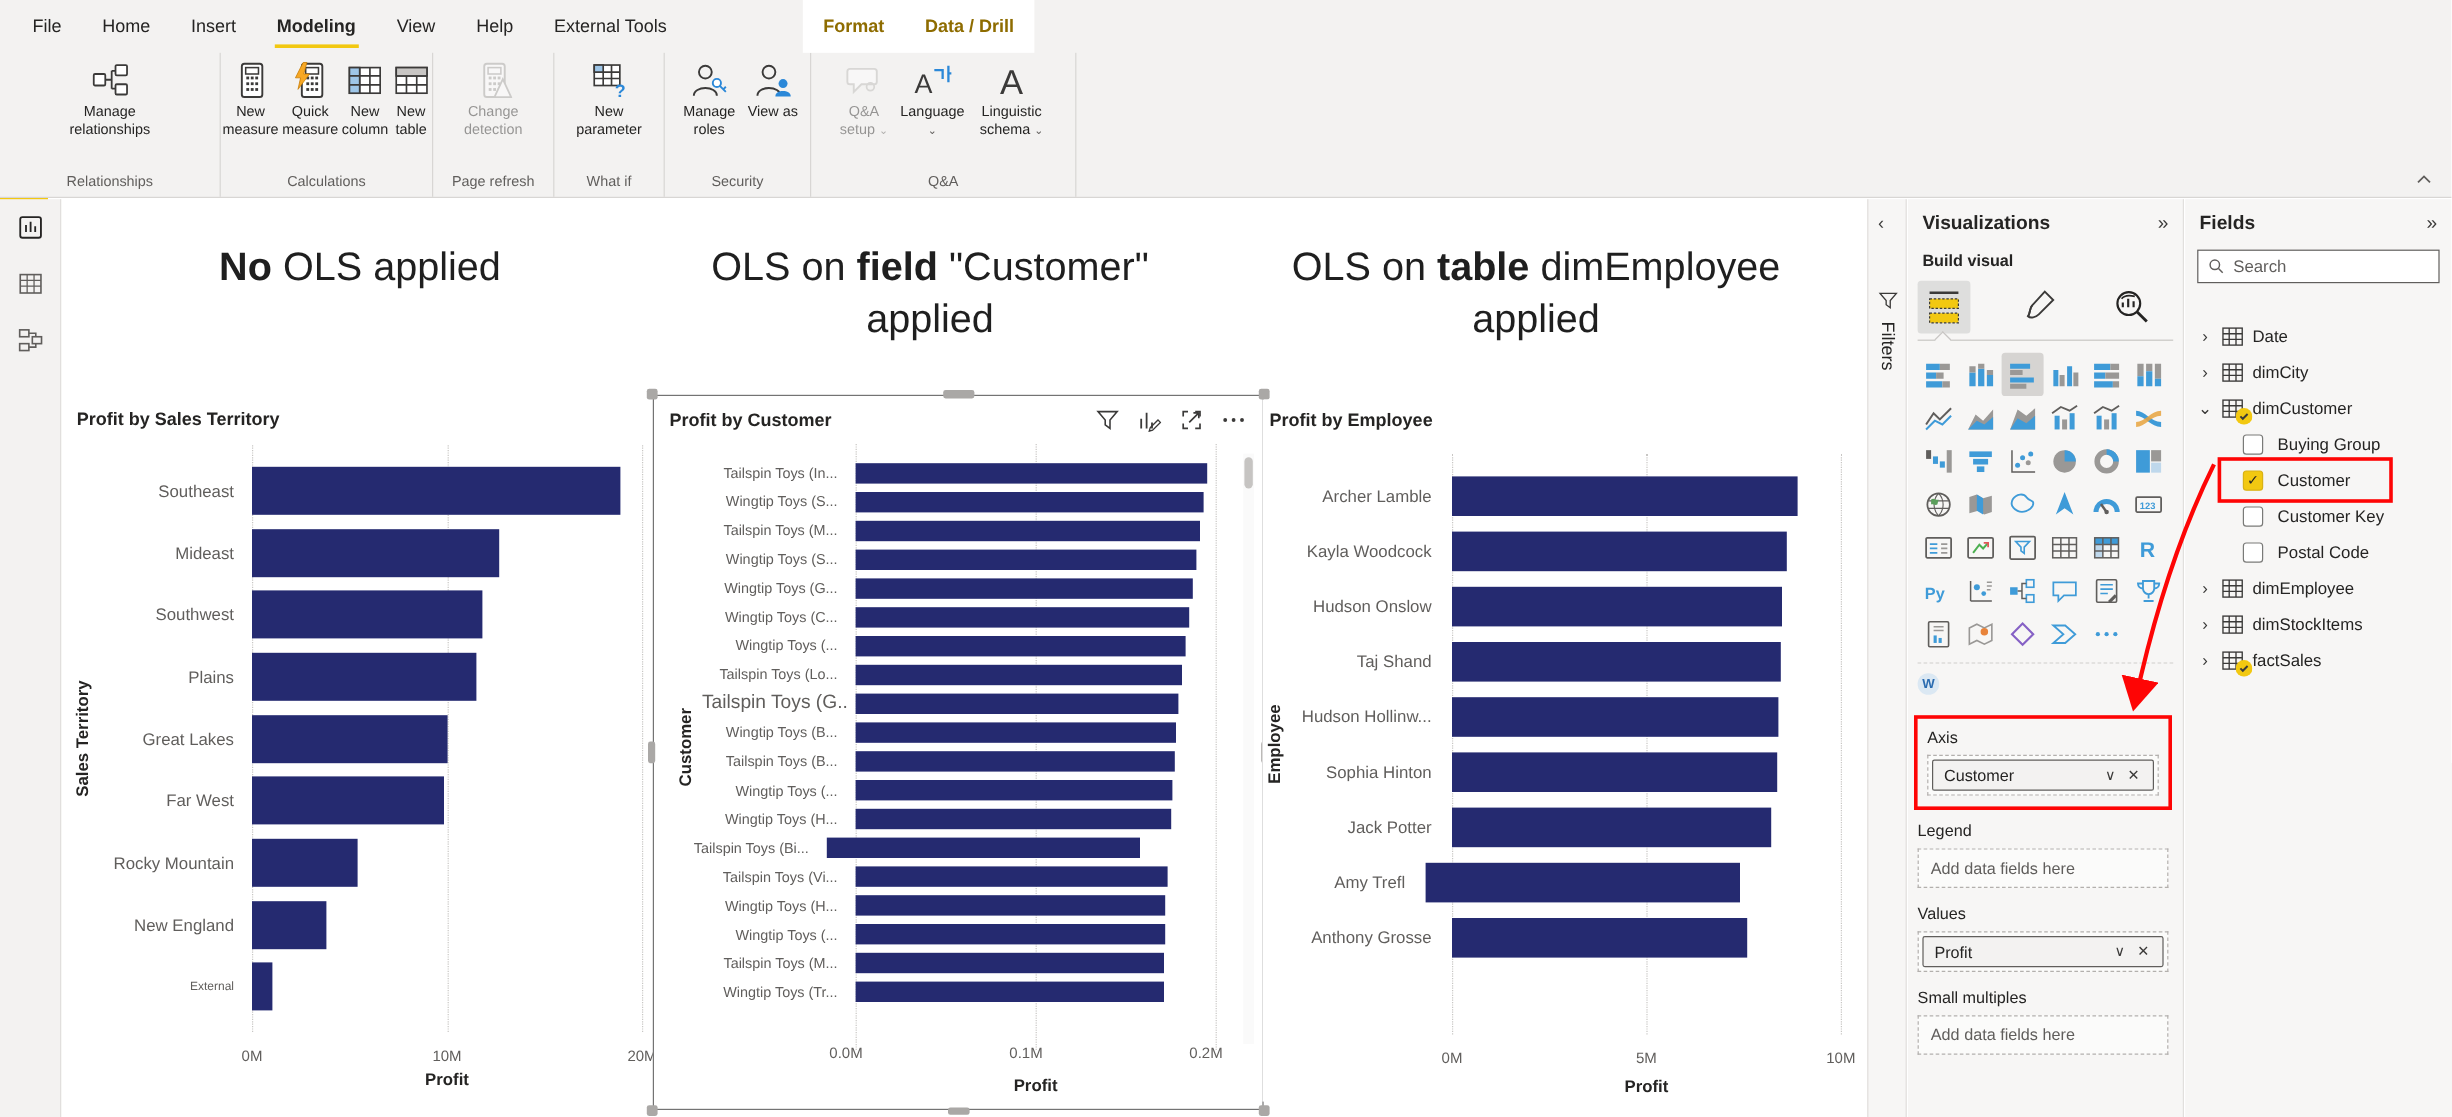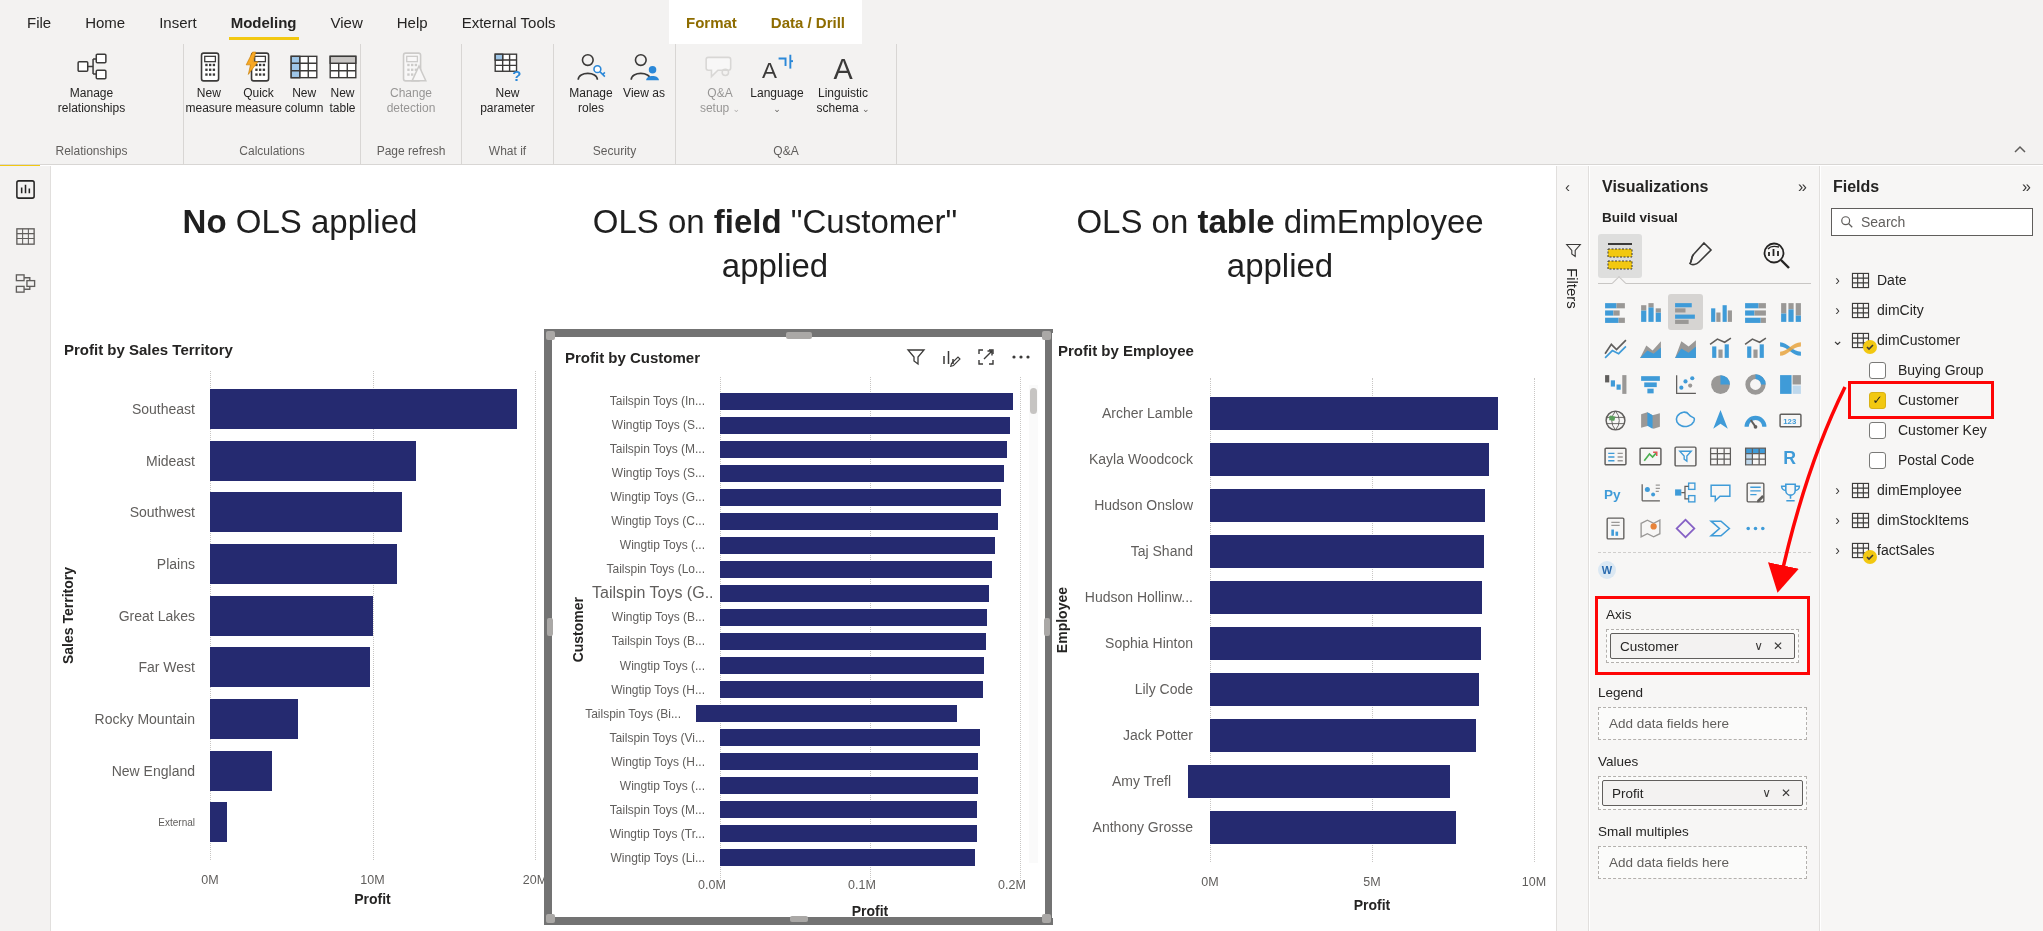--- a/index.html
+++ b/index.html
@@ -24,21 +24,21 @@
 .railsel{position:absolute;left:0;top:165px;width:40px;height:3px;background:#F2C811}
 
 .rail{position:absolute;left:0;top:166px;bottom:0;width:51px;background:#f3f2f1;border-right:1px solid #e1dfdd}
 .vicon{width:51px;height:47px;display:flex;align-items:center;justify-content:center;cursor:pointer}
 
 .canvas{position:absolute;left:52px;top:166px;width:1504px;bottom:0;background:#fff}
 .heading{position:absolute;font-size:33px;line-height:44px;color:#1f1f1f;text-align:center}
 .heading b{font-weight:700}
 
 .chart{position:absolute;background:#fff}
-.chart.sel{border:8px solid #737373}
+.chart.sel{border:1px solid #737373}
 .ctitle{position:absolute;font-size:15px;font-weight:600;color:#252423;white-space:nowrap}
 .cylab{position:absolute;display:flex;align-items:center;justify-content:center}
 .cylab span{writing-mode:vertical-rl;transform:rotate(180deg);font-size:14px;font-weight:600;color:#252423}
 .crows{position:absolute;left:0;right:0}
 .crow{display:flex;align-items:center}
 .clab{color:#605e5c;text-align:right;padding-right:9px;white-space:nowrap;overflow:hidden;flex:0 0 auto}
 .ctrack{position:relative;flex:0 0 auto}
 .cbar{position:absolute;left:0;top:0;bottom:0;background:#252A70}
 .cgrid{position:absolute;pointer-events:none}
 .gl{position:absolute;top:0;bottom:0;border-left:1px dotted #c8c6c4}
@@ -510,26 +510,20 @@
         <div class="crow" style="height:24.05px;padding-left:40px">
       <span class="clab" style="width:122px;font-size:12px">Tailspin Toys (M...</span>
       <div class="ctrack" style="width:300px;height:17px;margin-left:6px">
         <div class="cbar" style="width:85.50%;background:#252A70"></div>
       </div>
         </div>
         <div class="crow" style="height:24.05px;padding-left:40px">
       <span class="clab" style="width:122px;font-size:12px">Wingtip Toys (Tr...</span>
       <div class="ctrack" style="width:300px;height:17px;margin-left:6px">
         <div class="cbar" style="width:85.50%;background:#252A70"></div>
-      </div>
-        </div>
-        <div class="crow" style="height:24.05px;padding-left:40px">
-      <span class="clab" style="width:122px;font-size:12px">Wingtip Toys (Li...</span>
-      <div class="ctrack" style="width:300px;height:17px;margin-left:6px">
-        <div class="cbar" style="width:85.00%;background:#252A70"></div>
       </div>
         </div>
       </div>
       <div class="cticks" style="left:160px;top:541px;width:300px">
         <span style="left:0%">0.0M</span>
         <span style="left:50%">0.1M</span>
         <span style="left:100%">0.2M</span>
       </div>
       <div class="cxlab" style="left:168px;top:566px;width:300px">Profit</div>
       <div class="vhead">
@@ -615,26 +609,20 @@
         <div class="cbar" style="width:84.00%;background:#252A70"></div>
       </div>
         </div>
         <div class="crow" style="height:46px;padding-left:22px">
       <span class="clab" style="width:128px;font-size:14px">Sophia Hinton</span>
       <div class="ctrack" style="width:324px;height:33px;margin-left:8px">
         <div class="cbar" style="width:83.50%;background:#252A70"></div>
       </div>
         </div>
         <div class="crow" style="height:46px;padding-left:22px">
-      <span class="clab" style="width:128px;font-size:14px">Lily Code</span>
-      <div class="ctrack" style="width:324px;height:33px;margin-left:8px">
-        <div class="cbar" style="width:83.00%;background:#252A70"></div>
-      </div>
-        </div>
-        <div class="crow" style="height:46px;padding-left:22px">
       <span class="clab" style="width:128px;font-size:14px">Jack Potter</span>
       <div class="ctrack" style="width:324px;height:33px;margin-left:8px">
         <div class="cbar" style="width:82.00%;background:#252A70"></div>
       </div>
         </div>
         <div class="crow" style="height:46px;">
       <span class="clab" style="width:128px;font-size:14px">Amy Trefl</span>
       <div class="ctrack" style="width:324px;height:33px;margin-left:8px">
         <div class="cbar" style="width:81.00%;background:#252A70"></div>
       </div>

